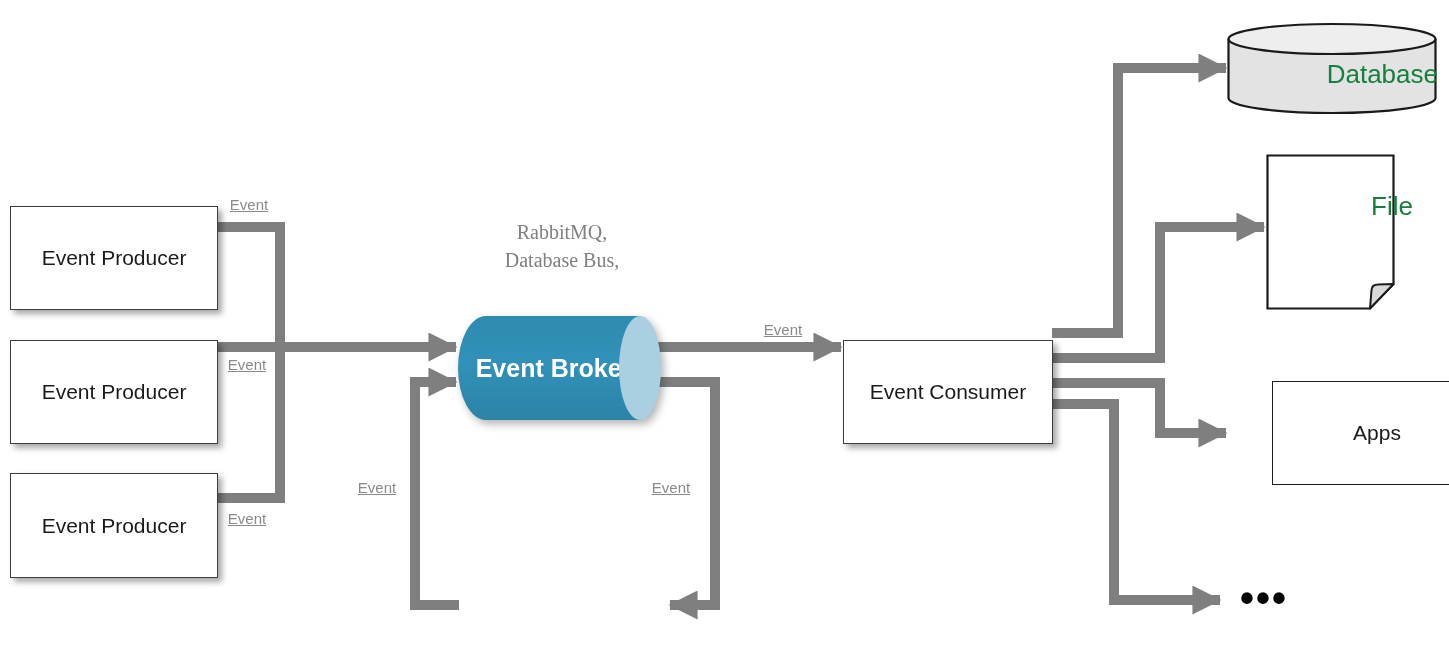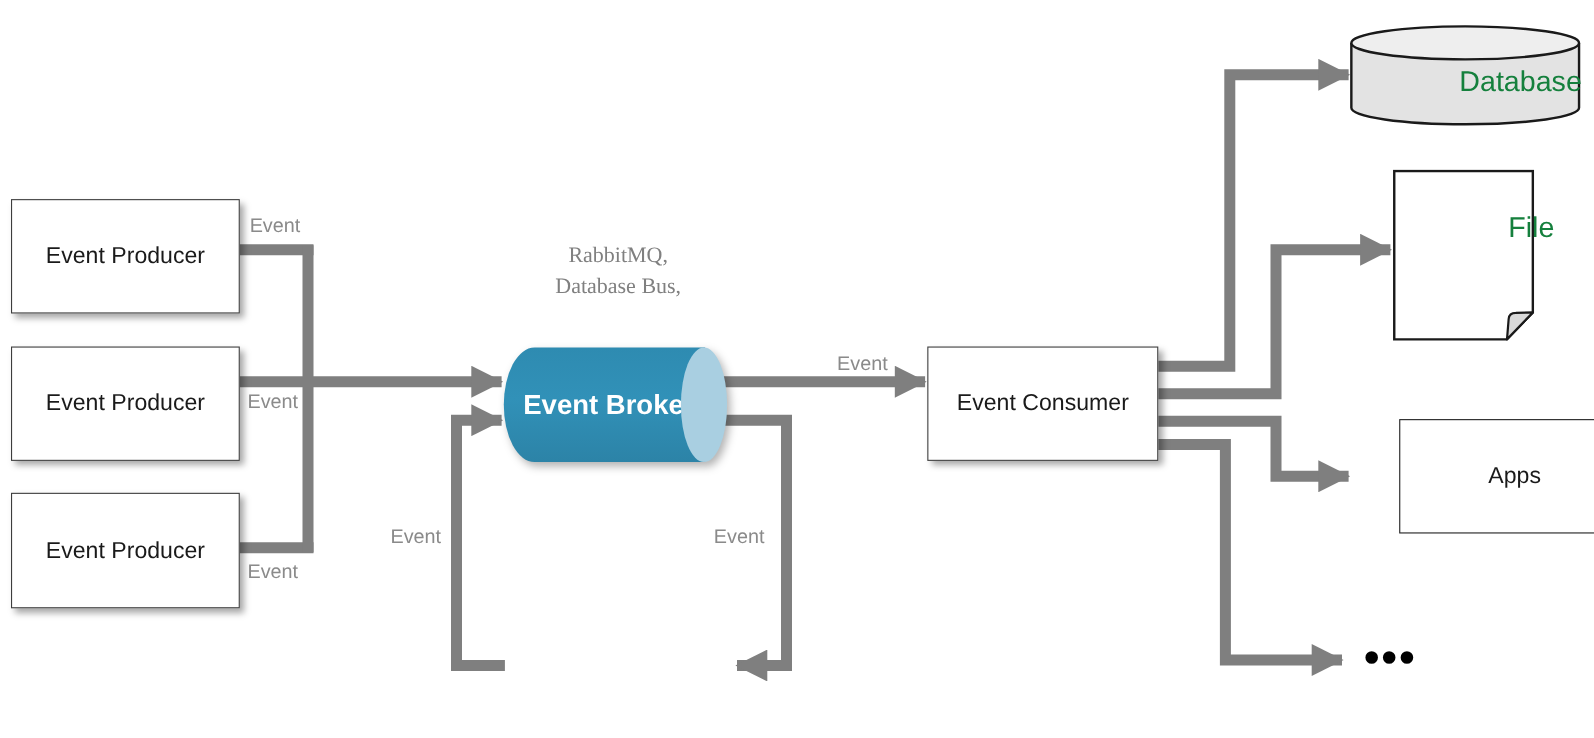--- a/index.html
+++ b/index.html
@@ -10,25 +10,25 @@
     color:#1a1a1a;
   }
   svg.wires { position:absolute; left:0; top:0; z-index:1; }
   .node { position:absolute; z-index:2; box-sizing:border-box; }
   .box {
     background:#ffffff;
     border:1.5px solid var(--c-box_border,#3d3d3d);
     display:flex; flex-direction:column; align-items:center; justify-content:center;
     text-align:center; font-size:21px; line-height:30px; color:#1a1a1a;
   }
-  .shadowed { box-shadow:4px 4px 6px rgba(0,0,0,0.35); }
+  .shadowed { box-shadow:4px 4px 6px rgba(0,0,0,0.35);margin-top:25px; }
   .thinline { border:1.4px solid var(--c-border_dark,#1f1f1f);margin-left:44px; }
   .edge-label {
-    position:absolute; z-index:3; width:48px; text-align:right;
-    font-size:18px; color:var(--c-edge_text,#8a8a8a); line-height:18px;
+    position:absolute; z-index:3; width:48px; text-align:center;
+    font-size:15px; color:var(--c-edge_text,#8a8a8a); line-height:18px;text-decoration:underline;
   }
   .caption {
     position:absolute; z-index:3; left:452px; top:218px; width:220px;
     text-align:center; font-size:20px; line-height:28px;
     color:var(--c-gray_text,#808080);
     font-family:Liberation Serif, serif;
   }
   
   #broker { left:458px; top:316px; width:203px; height:104px;
             filter:drop-shadow(3px 4px 4px rgba(0,0,0,0.30)); }

